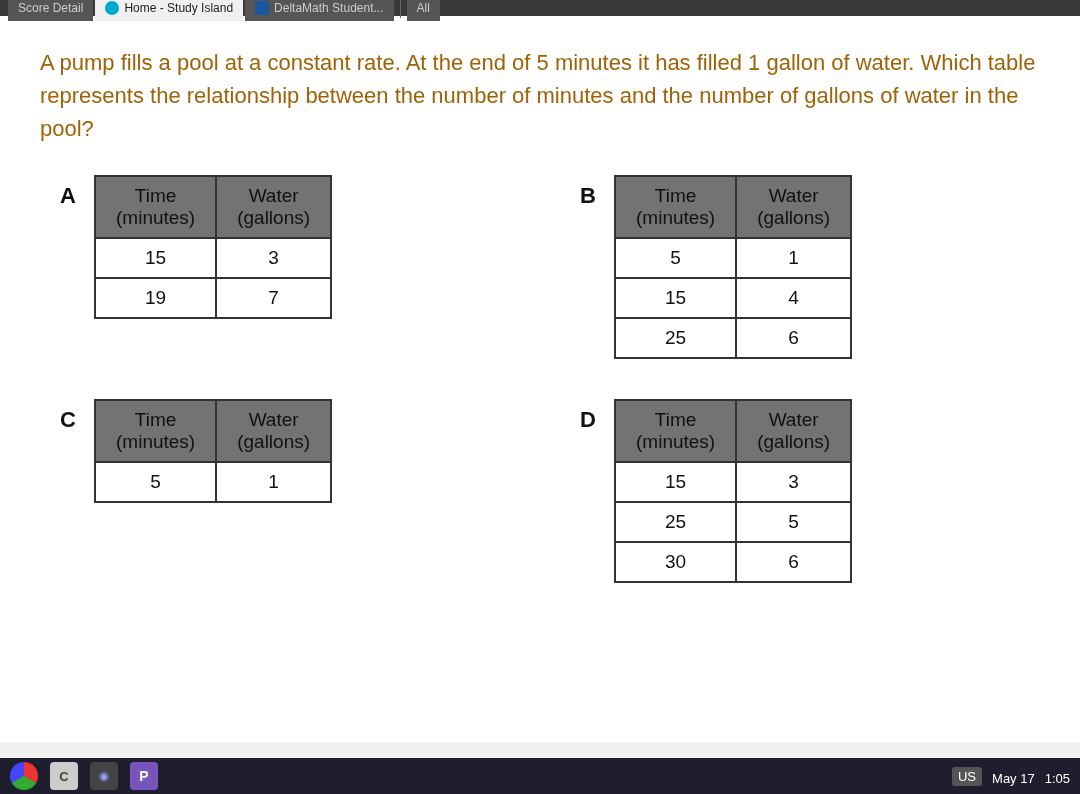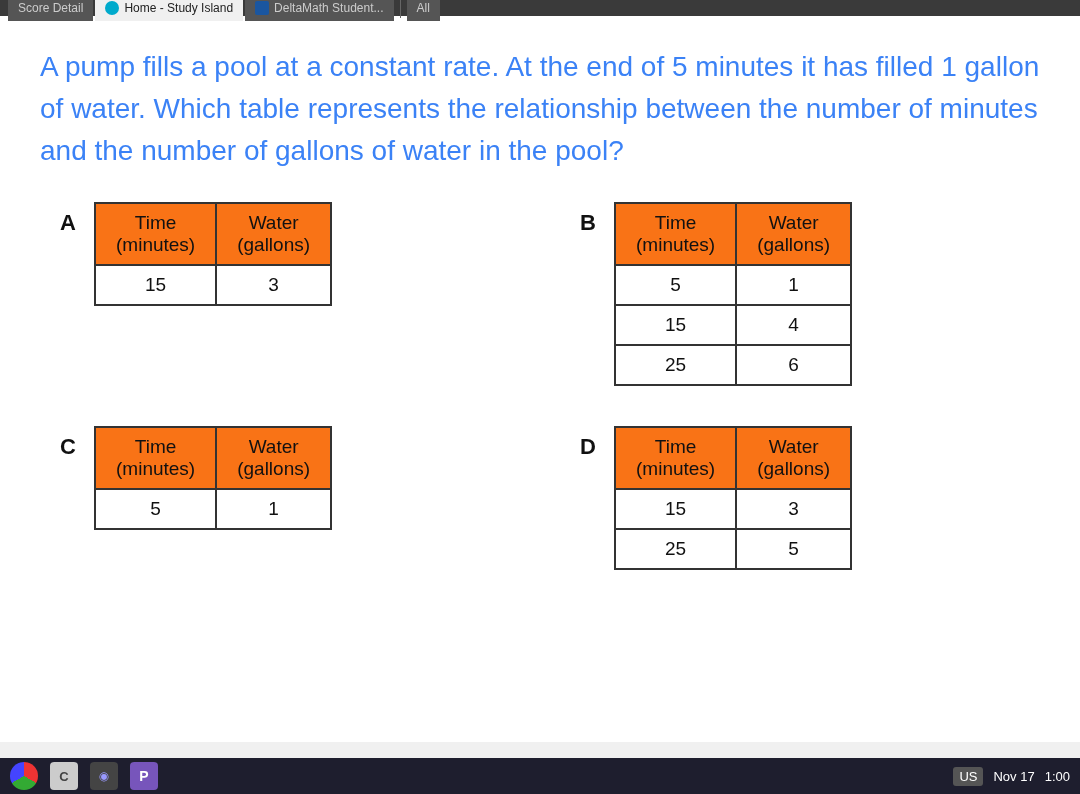--- a/index.html
+++ b/index.html
@@ -50,24 +50,24 @@
     .tab-separator { width: 1px; height: 20px; background: #666; margin: 0 4px; }
 
     
     .content {
       background: white;
       padding: 30px 40px 20px 40px;
       min-height: calc(794px - 32px - 36px);
     }
 
     .question-text {
-      font-size: 28px;
+      font-size: 22px;
       line-height: 1.5;
       margin-bottom: 30px;
-      color: #3b82f6;
+      color: #a16207;
     }
 
     
     .options-grid {
       display: grid;
       grid-template-columns: 1fr 1fr;
       gap: 40px 80px;
       padding: 0 20px;
     }
 
@@ -91,21 +91,21 @@
       font-size: 19px;
     }
     .answer-table th, .answer-table td {
       border: 2px solid #333;
       padding: 8px 20px;
       text-align: center;
       color: #111;
     }
     .answer-table th {
       font-weight: normal;
-      background: #f97316;
+      background: #737373;
     }
 
     
     .taskbar {
       position: absolute;
       bottom: 0;
       left: 0;
       right: 0;
       height: 36px;
       background: #1e1e2e;
@@ -143,21 +143,21 @@
     .taskbar-icon.p-icon {
       background: #7755aa;
       border-radius: 4px;
       font-size: 14px;
       color: white;
       font-weight: bold;
     }
     .taskbar-right {
       margin-left: auto;
       display: flex;
-      align-items: center;
+      align-items: flex-end;
       gap: 10px;
       color: white;
       font-size: 13px;
     }
     .taskbar-right .country {
       background: #555;
       padding: 2px 6px;
       border-radius: 3px;
     }
   </style>
@@ -194,20 +194,24 @@
           <tr>
             <th>Time<br>(minutes)</th>
             <th>Water<br>(gallons)</th>
           </tr>
         </thead>
         <tbody>
           <tr>
             <td>15</td>
             <td>3</td>
           </tr>
+          <tr>
+            <td>19</td>
+            <td>7</td>
+          </tr>
         </tbody>
       </table>
     </div>
 
     <div class="option">
       <div class="option-label">B</div>
       <table class="answer-table">
         <thead>
           <tr>
             <th>Time<br>(minutes)</th>
@@ -259,31 +263,35 @@
           </tr>
         </thead>
         <tbody>
           <tr>
             <td>15</td>
             <td>3</td>
           </tr>
           <tr>
             <td>25</td>
             <td>5</td>
+          </tr>
+          <tr>
+            <td>30</td>
+            <td>6</td>
           </tr>
         </tbody>
       </table>
     </div>
 
   </div>
 </div>
 
 <div class="taskbar">
   <div class="taskbar-icon chrome"></div>
   <div class="taskbar-icon c-icon" style="font-size:13px;font-weight:bold;color:#444;background:#ccc;">C</div>
   <div class="taskbar-icon d-icon" style="font-size:12px;color:#99f;background:#444;">◉</div>
   <div class="taskbar-icon p-icon" style="background:#7755bb;font-size:14px;font-weight:bold;">P</div>
   <div class="taskbar-right">
     <span class="country">US</span>
-    <span>Nov 17</span>
-    <span>1:00</span>
+    <span>May 17</span>
+    <span>1:05</span>
   </div>
 </div>
 
 </body></html>

